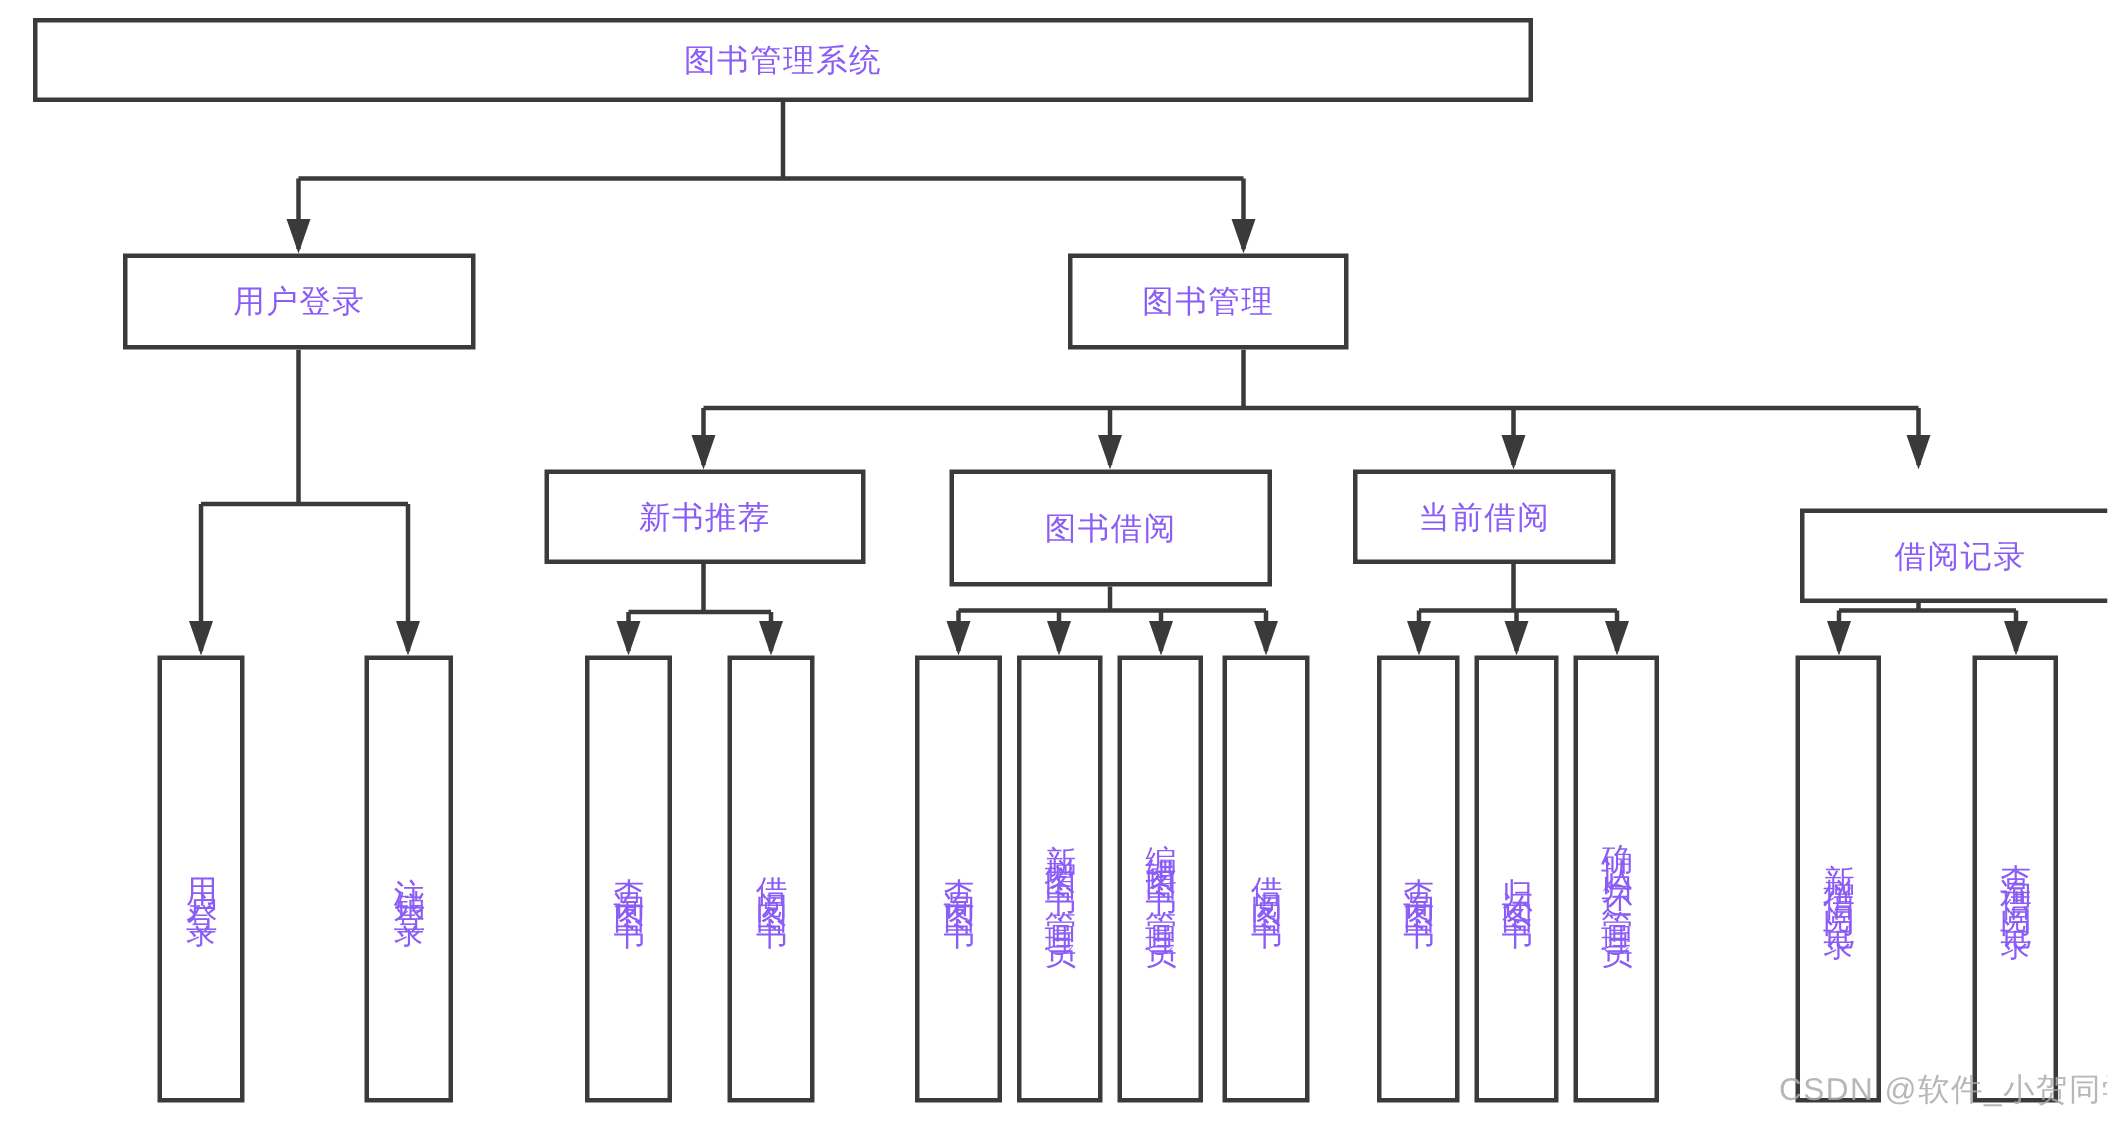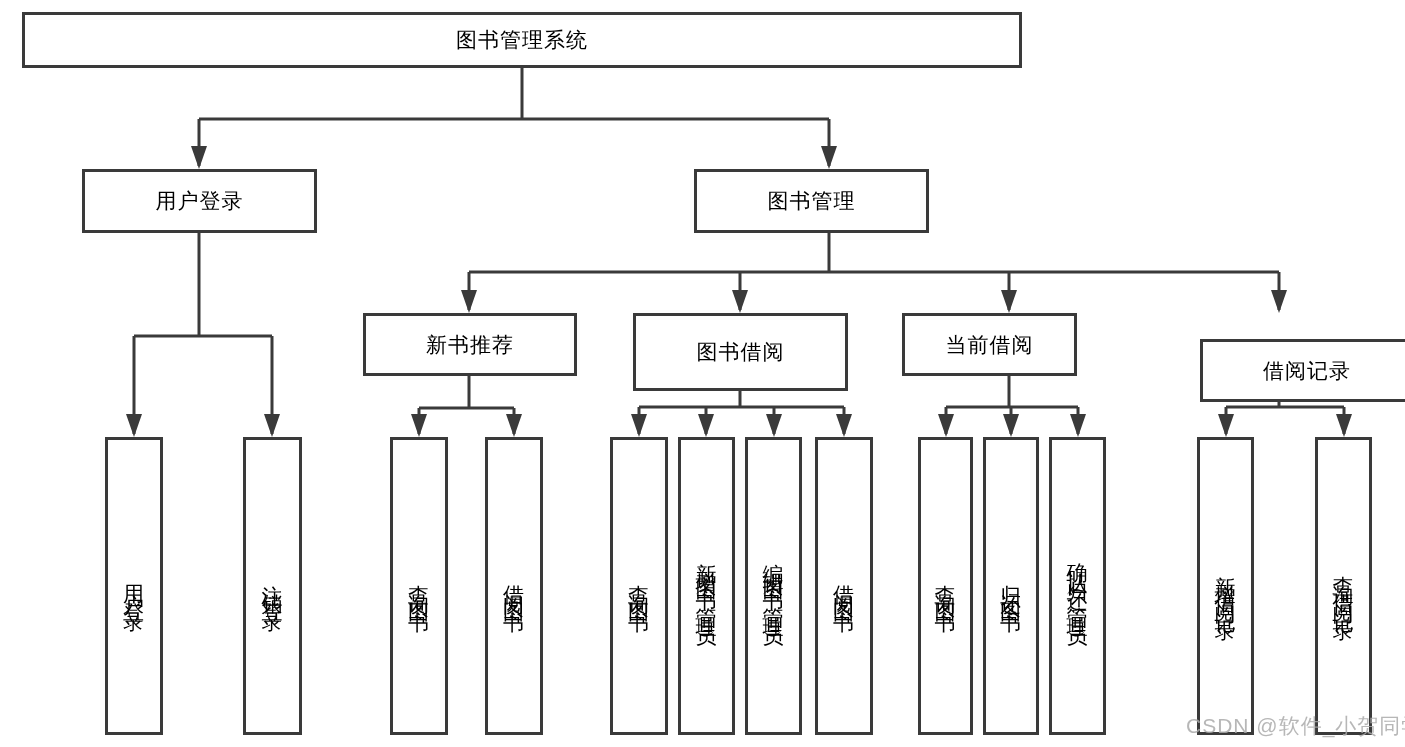--- a/index.html
+++ b/index.html
@@ -12,37 +12,37 @@
   }
   .connectors { position:absolute; left:0; top:0; width:1405px; height:747px; z-index:1; }
   .box {
     position:absolute;
     box-sizing:border-box;
     border:3px solid #3a3a3a;
     background:#ffffff;
     display:flex;
     align-items:center;
     justify-content:center;
-    color:#000000;
+    color:#8b5cf6;
     z-index:2;
   }
   .hlabel { font-size:21px; letter-spacing:1px; white-space:nowrap; }
   .leaf .vlabel {
     writing-mode:vertical-lr;
     text-orientation:mixed;
     font-size:21px;
     letter-spacing:9px;
     line-height:1;
     white-space:nowrap;
   }
   
   .n-root      { left:22px;   top:12px;  width:1000px; height:56px; }
   
   .n-userlogin { left:82px;   top:169px; width:235px;  height:64px; }
-  .n-bookmgmt  { left:694px;  top:169px; width:235px;  height:64px;text-align:right; }
+  .n-bookmgmt  { left:712px;  top:169px; width:187px;  height:64px;text-align:right; }
   
   .n-newbook   { left:363px;  top:313px; width:214px;  height:63px; }
   .n-borrow    { left:633px;  top:313px; width:215px;  height:78px; }
   .n-current   { left:902px;  top:313px; width:175px;  height:63px; }
   .n-records   { left:1200px; top:313px; width:214px;  height:63px;margin-top:26px; }
   
   .leaf { top:437px; height:298px; }
   .l-ul-0 { left:105px;  width:58px; }
   .l-ul-1 { left:243px;  width:59px; }
   .l-nb-0 { left:390px;  width:58px; }

